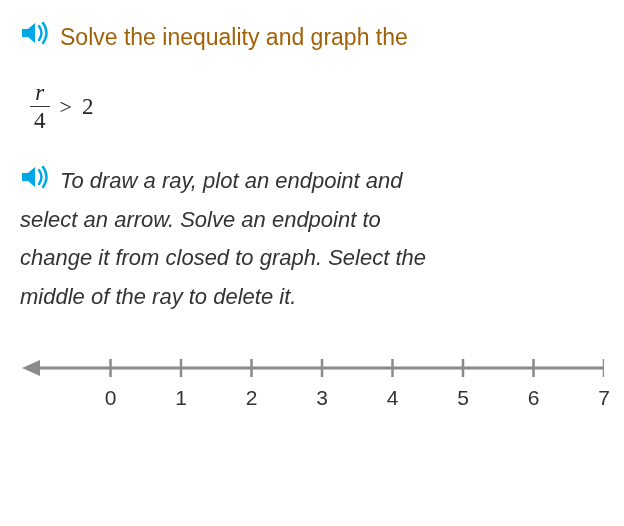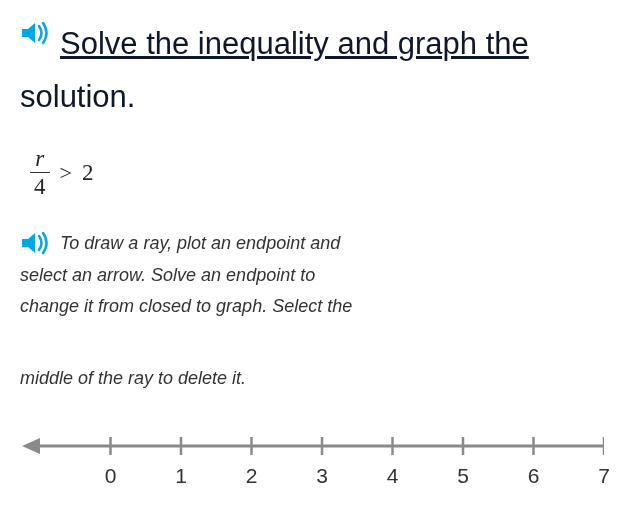--- a/index.html
+++ b/index.html
@@ -12,27 +12,26 @@
     position: relative;
   }
   .block { display: flex; align-items: flex-start; gap: 10px; margin-bottom: 10px; }
   .speaker {
     flex: 0 0 auto;
     width: 30px; height: 26px;
     margin-top: 2px;
     cursor: pointer;
   }
   .prompt-text {
-    font-size: 31px;
+    font-size: 23px;
     line-height: 1.7;
-    color: #0f172a;
-    text-decoration: underline;
+    color: #a16207;
   }
   .instruct-text {
-    font-size: 18px;
+    font-size: 22px;
     line-height: 1.75;
     font-style: italic;
     color: #333;
   }
   .inequality {
     font-family: "Times New Roman", Times, serif;
     font-size: 23px;
     margin: 24px 0 30px 10px;
     display: flex;
     align-items: center;
@@ -78,21 +77,20 @@
 <div class="block">
   <span class="speaker">
     <svg viewBox="0 0 30 26" width="30" height="26">
       <path d="M2 9 L8 9 L15 3 L15 23 L8 17 L2 17 Z" fill="#00a8e8"></path>
       <path d="M19 6 Q24 13 19 20" fill="none" stroke="#00a8e8" stroke-width="2.5" stroke-linecap="round"></path>
       <path d="M23 3 Q30 13 23 23" fill="none" stroke="#00a8e8" stroke-width="2.5" stroke-linecap="round"></path>
     </svg>
   </span>
   <div class="prompt-text">
     <span>Solve the inequality and graph the</span><br>
-    <span style="margin-left:-40px; display:inline-block;">solution.</span>
   </div>
 </div>
 
 <div class="inequality">
   <span class="frac">
     <span class="num">r</span>
     <span class="bar"></span>
     <span class="den">4</span>
   </span>
   <span class="rel">&gt;</span>
@@ -104,21 +102,21 @@
     <svg viewBox="0 0 30 26" width="30" height="26">
       <path d="M2 9 L8 9 L15 3 L15 23 L8 17 L2 17 Z" fill="#00a8e8"></path>
       <path d="M19 6 Q24 13 19 20" fill="none" stroke="#00a8e8" stroke-width="2.5" stroke-linecap="round"></path>
       <path d="M23 3 Q30 13 23 23" fill="none" stroke="#00a8e8" stroke-width="2.5" stroke-linecap="round"></path>
     </svg>
   </span>
   <div class="instruct-text">
     <span>To draw a ray, plot an endpoint and</span><br>
     <span style="margin-left:-40px; display:inline-block;">select an arrow. Solve an endpoint to</span><br>
     <span style="margin-left:-40px; display:inline-block;">change it from closed to graph. Select the</span><br>
-    <span style="margin-left:-40px; display:inline-block;margin-top:40px;">middle of the ray to delete it.</span>
+    <span style="margin-left:-40px; display:inline-block;">middle of the ray to delete it.</span>
   </div>
 </div>
 
 <div class="numberline-wrap">
   <svg class="nl-svg" viewBox="0 0 584 80">
     <polygon class="nl-arrow" points="2,24 20,16 20,32"></polygon>
     <line class="nl-axis" x1="18" y1="24" x2="584" y2="24"></line>
     <g>
         <line class="nl-tick" x1="90.5" x2="90.5" y1="15" y2="33"></line>
         <line class="nl-tick" x1="161" x2="161" y1="15" y2="33"></line>

